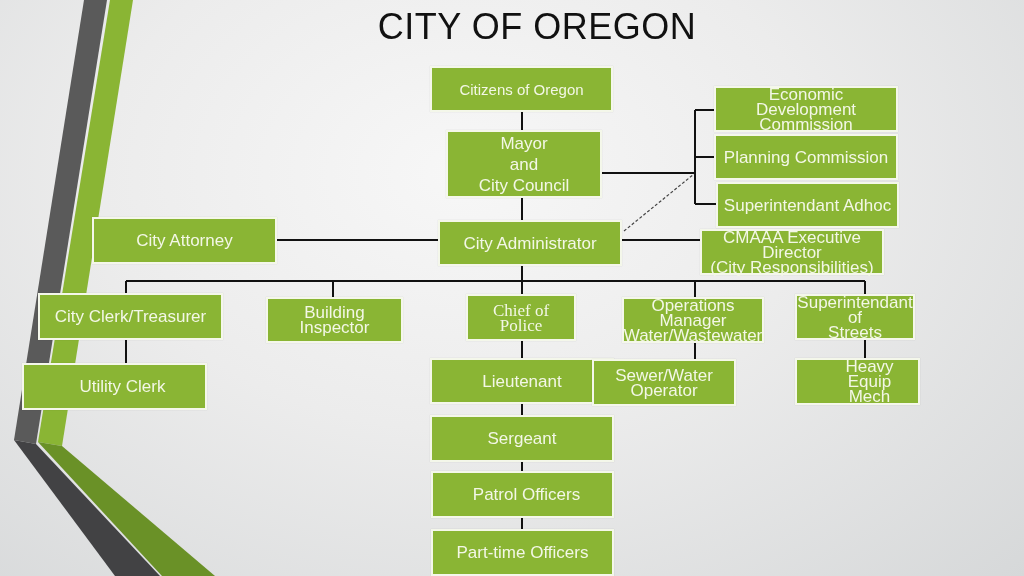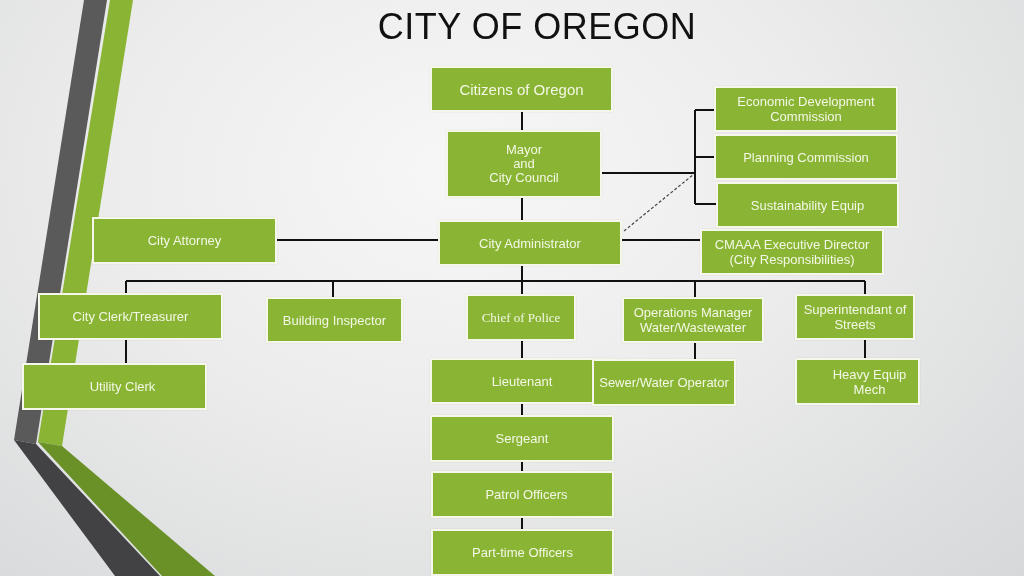--- a/index.html
+++ b/index.html
@@ -10,27 +10,27 @@
   }
   #deco { position: absolute; left: 0; top: 0; width: 1024px; height: 576px; z-index: 0; }
   #lines { position: absolute; left: 0; top: 0; width: 1024px; height: 576px; z-index: 1; }
   .title {
     position: absolute; left: 0; width: 1074px; top: 6px; text-align: center;
     font-size: 36px; color: #111; letter-spacing: 0.5px; z-index: 2;
   }
   .box {
     position: absolute; z-index: 2; box-sizing: border-box;
     background: #8ab534; border: 2px solid #f4f7ea;
-    color: #f3f7e6; font-size: 13px; line-height: 15px;
+    color: #f3f7e6; font-size: 17px; line-height: 15px;
     display: flex; align-items: center; justify-content: center; text-align: center;
     box-shadow: 0 0 1px rgba(0,0,0,0.15);
     padding: 2px 4px; white-space: pre-line;
   }
   .box.big { font-size: 15px; }
-  .box.mayor { line-height: 14px; }
+  .box.mayor { line-height: 21px; }
 </style>
 </head>
 <body>
 
 <svg id="deco" viewBox="0 0 1024 576">
 
   <polygon points="84,0 107,0 36,444 14,440" fill="#5a5a5a"></polygon>
   <polygon points="14,440 36,444 160,576 115,576" fill="#424244"></polygon>
 
   <polygon points="110,0 133,0 62,446 38,442" fill="#8ab534"></polygon>
@@ -78,21 +78,21 @@
 <div class="title">CITY OF OREGON</div>
 
 <div class="box big" style="left:430px;top:66px;width:183px;height:46px;">Citizens of Oregon</div>
 <div class="box mayor" style="left:446px;top:130px;width:156px;height:68px;">Mayor
 and
 City Council</div>
 
 <div class="box" style="left:714px;top:86px;width:184px;height:46px;">Economic Development
 Commission</div>
 <div class="box" style="left:714px;top:134px;width:184px;height:46px;">Planning Commission</div>
-<div class="box" style="left:716px;top:182px;width:183px;height:46px;">Sustainability Equip</div>
+<div class="box" style="left:716px;top:182px;width:183px;height:46px;">Superintendant Adhoc</div>
 
 <div class="box" style="left:92px;top:217px;width:185px;height:47px;">City Attorney</div>
 <div class="box" style="left:438px;top:220px;width:184px;height:46px;">City Administrator</div>
 <div class="box" style="left:700px;top:229px;width:184px;height:46px;">CMAAA Executive Director
 (City Responsibilities)</div>
 
 <div class="box" style="left:38px;top:293px;width:185px;height:47px;">City Clerk/Treasurer</div>
 <div class="box" style="left:266px;top:297px;width:137px;height:46px;">Building Inspector</div>
 <div class="box" style="left:466px;top:294px;width:110px;height:47px;font-family:Liberation Serif, serif;">Chief of Police</div>
 <div class="box" style="left:622px;top:297px;width:142px;height:46px;">Operations Manager

